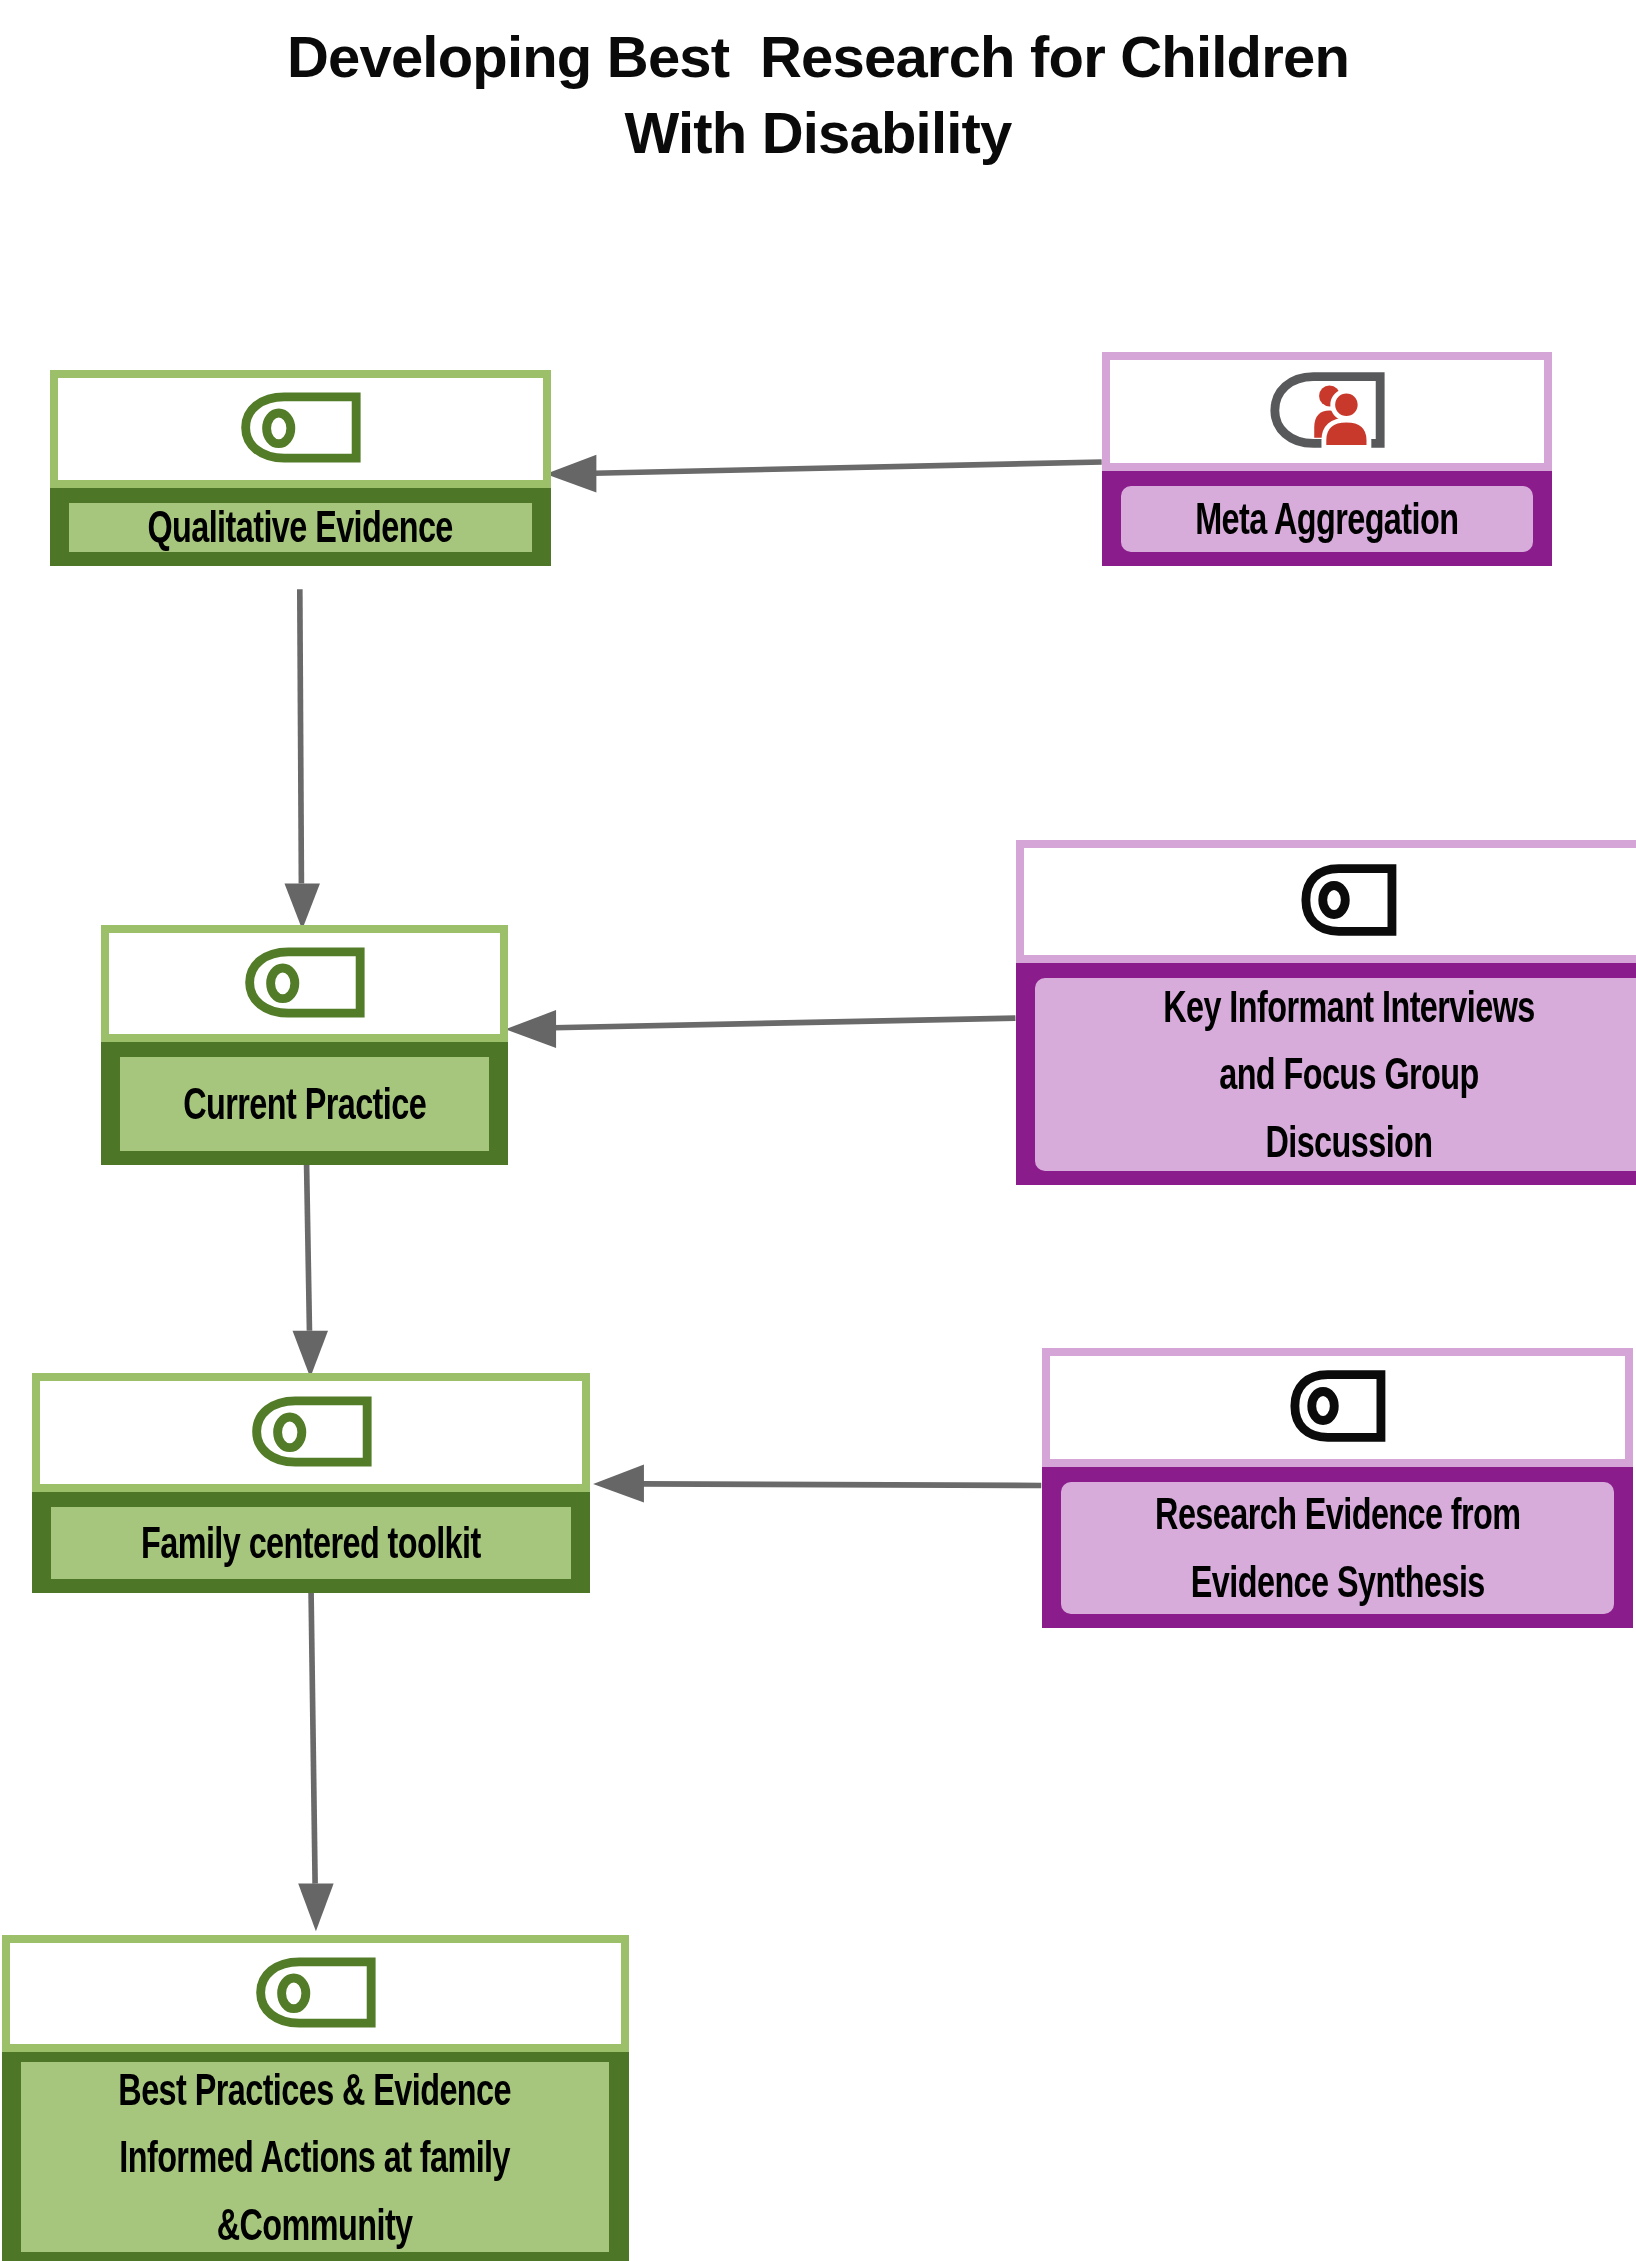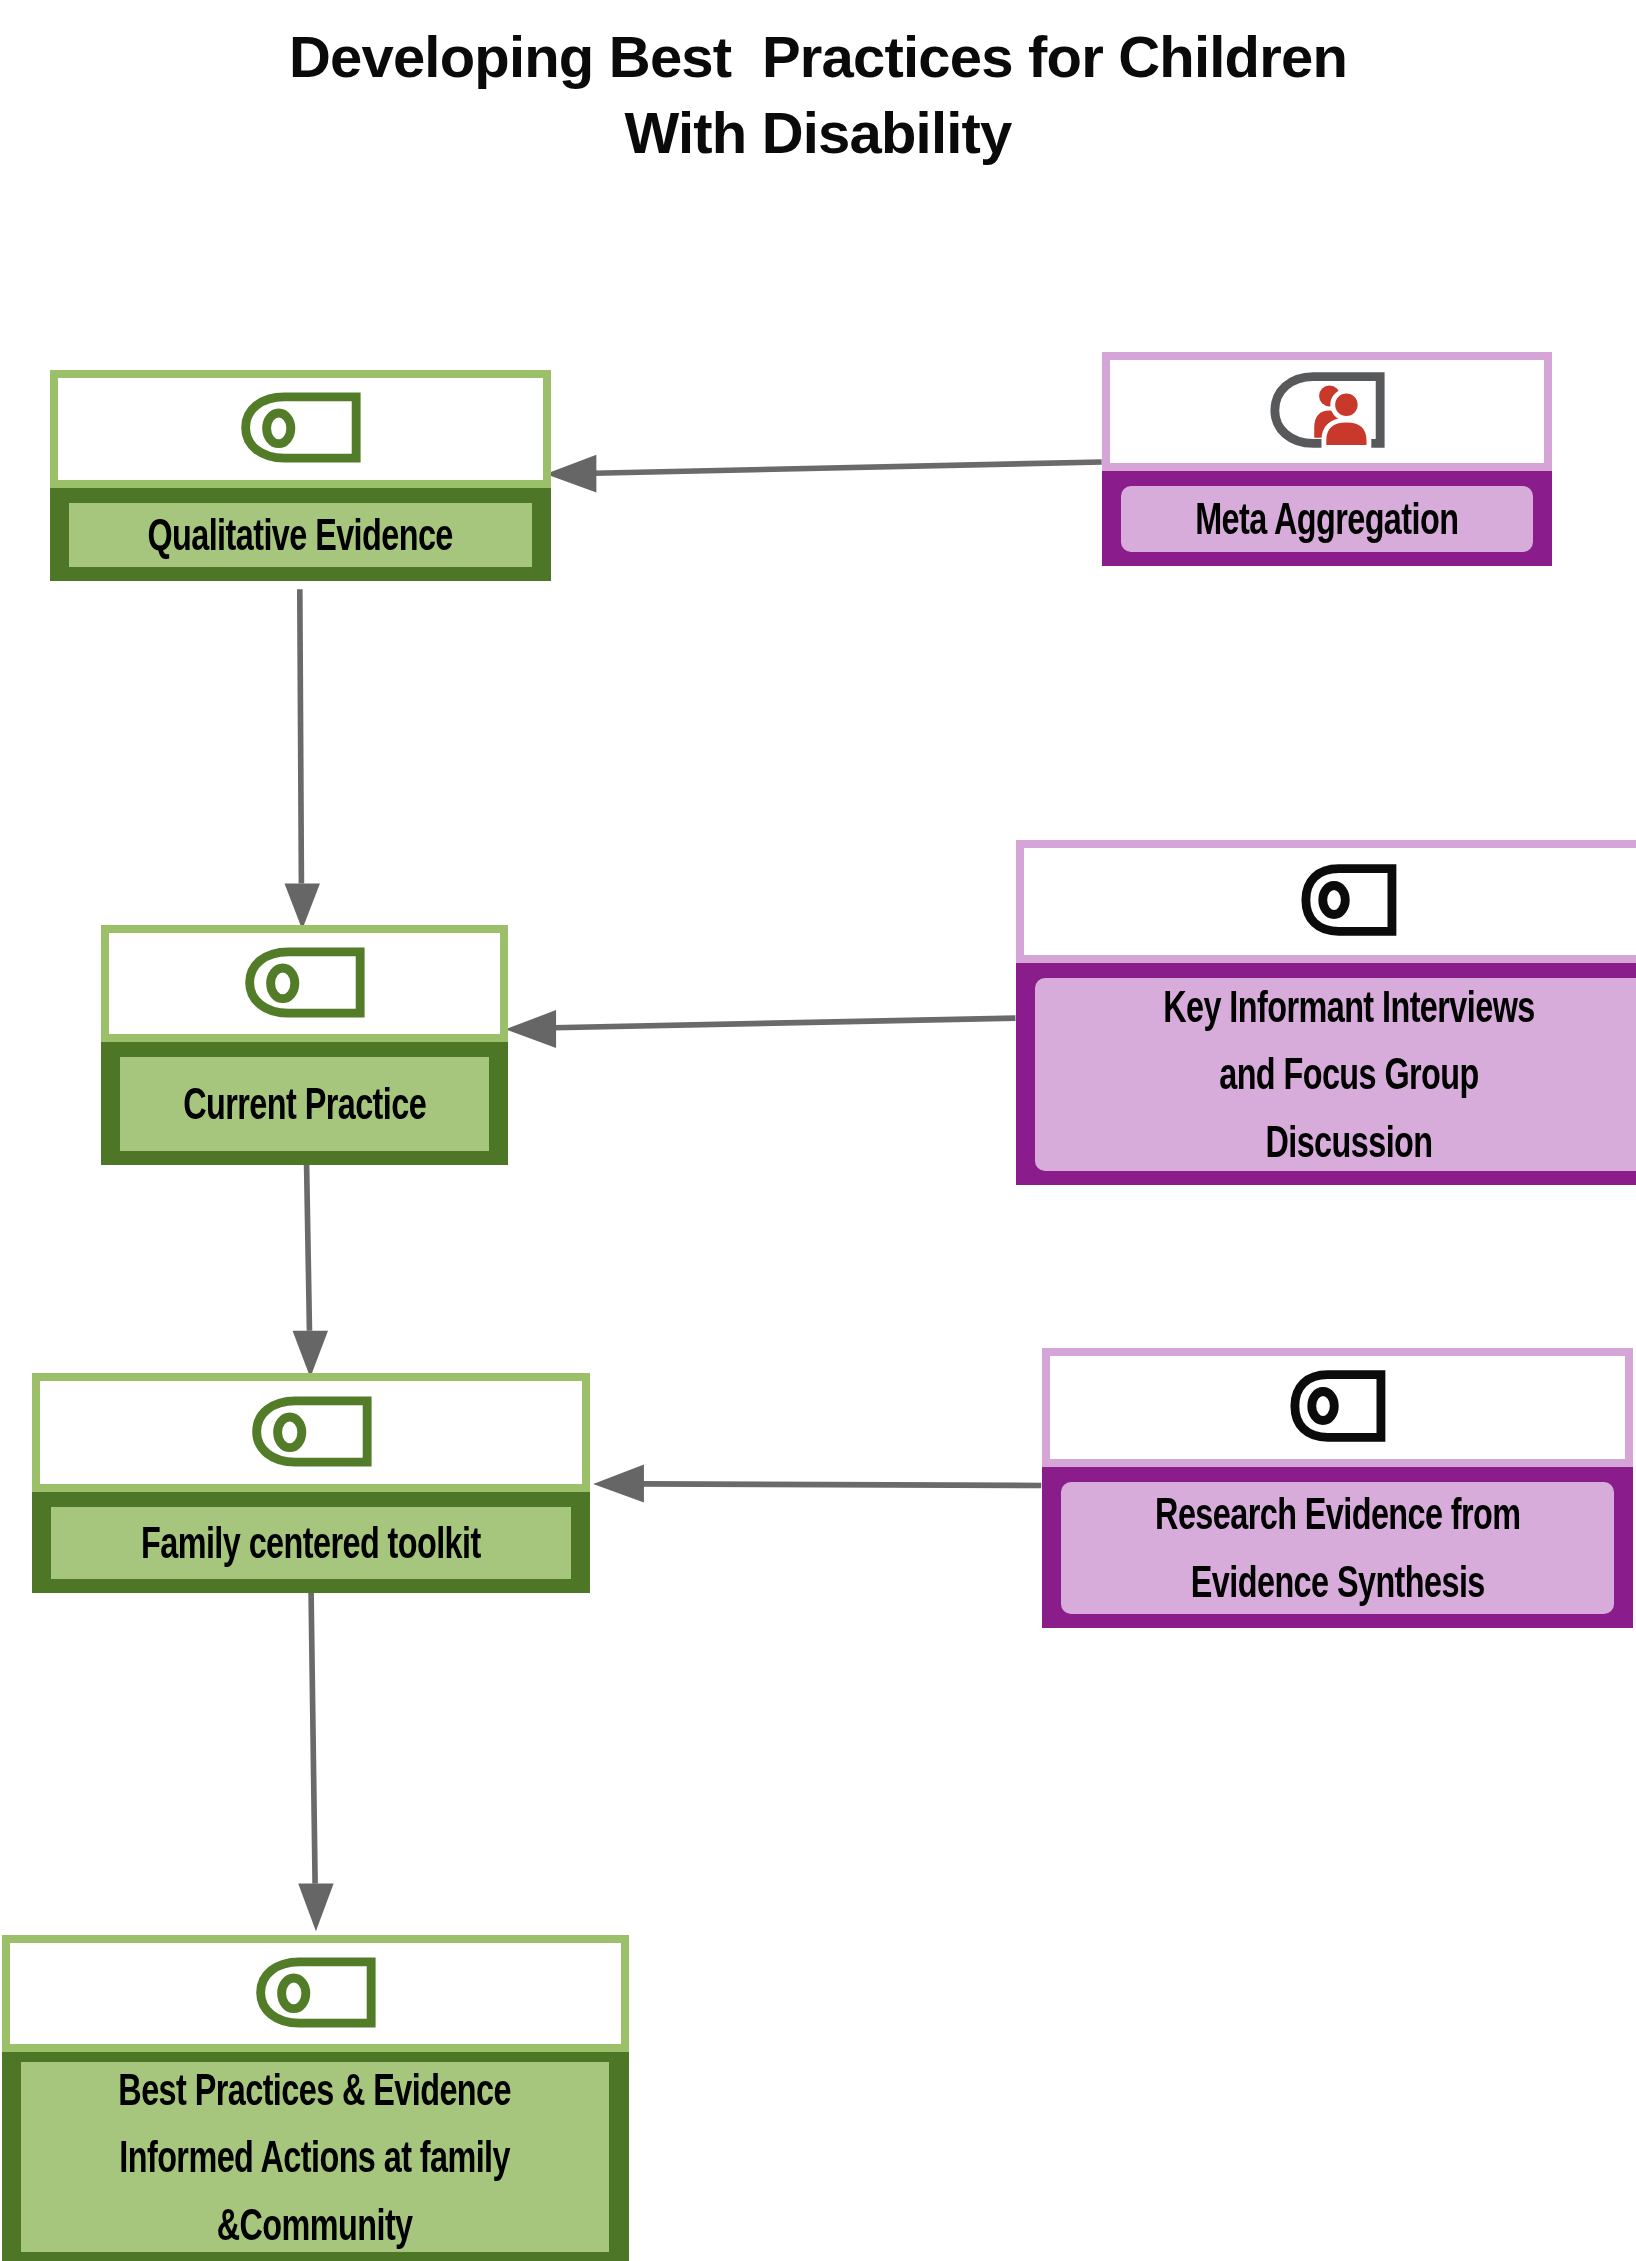--- a/index.html
+++ b/index.html
@@ -37,40 +37,40 @@
   .g .top{border:8px solid #9cc06a;}
   .g .band{background:#4d7627;}
   .g .inner{background:#a7c67d;}
   
   .p .top{border:8px solid #d4a5d6;}
   .p .band{background:#8b1c8c;}
   .p .inner{background:#d7acdb;border-radius:10px;}
 
   
   .n-qual{left:50px;top:370px;width:501px;}
-  .n-qual .top{height:118px;}  .n-qual .band{height:93px;}
+  .n-qual .top{height:118px;}  .n-qual .band{height:78px;}
   .n-meta{left:1102px;top:352px;width:450px;}
   .n-meta .top{height:119px;}  .n-meta .band{height:95px;}
   .n-curr{left:101px;top:925px;width:407px;}
   .n-curr .top{height:117px;}  .n-curr .band{height:123px;}
   .n-key{left:1016px;top:840px;width:665px;}
   .n-key .top{height:123px;}   .n-key .band{height:222px;}
   .n-fam{left:32px;top:1373px;width:558px;}
   .n-fam .top{height:119px;}   .n-fam .band{height:101px;}
   .n-res{left:1042px;top:1348px;width:591px;}
   .n-res .top{height:119px;}   .n-res .band{height:161px;}
   .n-best{left:1.6px;top:1935px;width:627px;}
   .n-best .top{height:117px;}  .n-best .band{height:210px;padding:9.7px 19.3px;align-items:center;}
 
   .edges{position:absolute;left:0;top:0;width:1636px;height:2261px;pointer-events:none;}
 </style>
 </head>
 <body>
 
-<div class="page-title">Developing Best  Practices for Children
+<div class="page-title">Developing Best  Research for Children
 With Disability</div>
 
 <svg class="edges" viewBox="0 0 2030 2805" width="1636" height="2261">
   <g stroke="#6a6a6a" stroke-width="7" fill="none">
     <line x1="1367" y1="573" x2="737" y2="587"></line>
     <line x1="1260" y1="1263" x2="687" y2="1275"></line>
     <line x1="1292" y1="1843" x2="796" y2="1841"></line>
     <line x1="372" y1="731" x2="374" y2="1096"></line>
     <line x1="380" y1="1421" x2="384" y2="1651"></line>
     <line x1="386" y1="1976" x2="391" y2="2337"></line>

